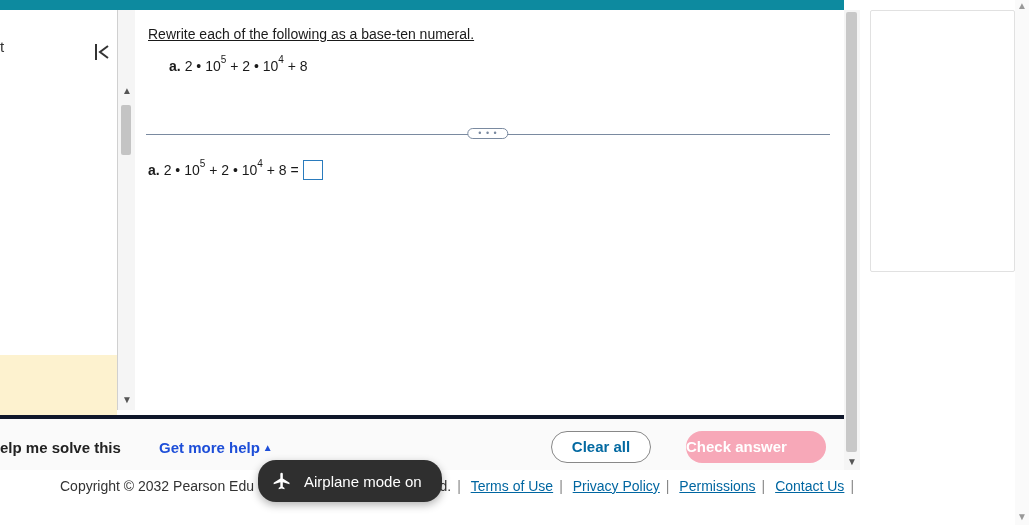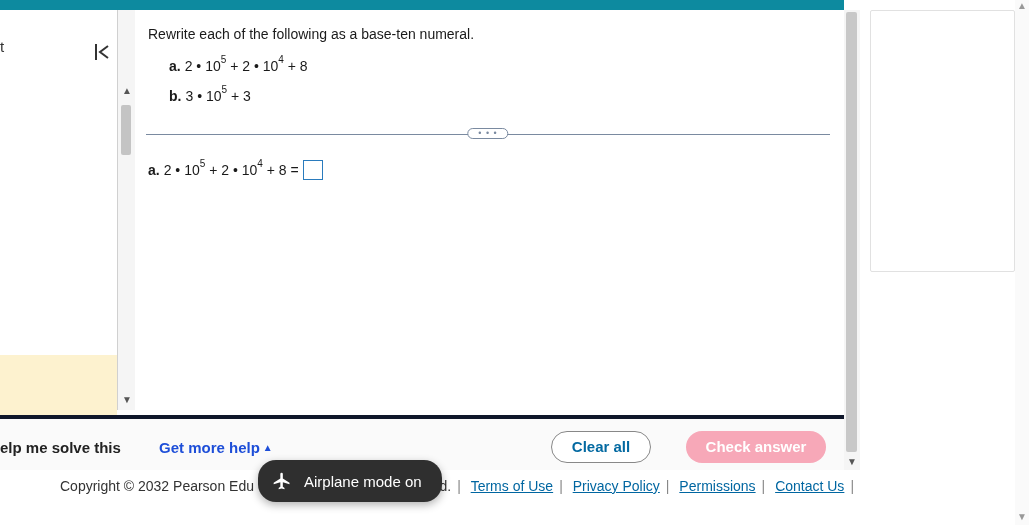--- a/index.html
+++ b/index.html
@@ -11,40 +11,40 @@
   .collapse-btn svg { width: 24px; height: 24px; }
   .yellow-block { position: absolute; left: 0; top: 345px; width: 117px; height: 65px; background: #fdf2cf; }
 
   .scroll-col { position: absolute; left: 117px; top: 10px; width: 18px; height: 400px; border-left: 1px solid #d0d0d0; background: #f5f5f5; }
   .scroll-up { position:absolute; left:0; top:75px; width:18px; height:14px; font-size:10px; color:#555; text-align:center; cursor:pointer; }
   .scroll-thumb { position:absolute; left:3px; top:95px; width:10px; height:50px; background:#c4c4c4; border-radius:2px; cursor:pointer; }
   .scroll-down { position:absolute; left:0; bottom:2px; width:18px; height:14px; font-size:10px; color:#555; text-align:center; cursor:pointer; }
 
   .main-area { position: absolute; left: 135px; top: 10px; width: 709px; height: 400px; background: #fff; }
 
-  .instr { position: absolute; left: 13px; top: 16px; font-size: 14px; color: #1a1a1a; }
+  .instr { position: absolute; left: 13px; top: 16px; font-size: 14px; color: #1a1a1a; text-decoration: underline; }
 
   .problems { position: absolute; left: 34px; top: 42px; font-size: 14px; color: #1a1a1a; line-height: 28px; }
   .expr { white-space: nowrap; }
   .sup { font-size: 10px; position: relative; top: -8px; }
   .lbl { font-weight: bold; margin-right: 4px; }
 
   .divider { position: absolute; left: 11px; top: 118px; width: 684px; height: 12px; }
   .divider .line { position:absolute; left:0; top:6px; width:100%; height:1px; background:#7a8aa0; }
   .divider .bubble { position:absolute; left:50%; top:0; transform:translateX(-50%); height:11px; padding:0 10px; border:1px solid #7a8aa0; border-radius:7px; background:#fff; color:#7a8aa0; font-size:9px; letter-spacing:1px; line-height:9px; cursor:pointer; }
 
   .qline { position: absolute; left: 13px; top: 150px; font-size: 14px; color:#1a1a1a; display:flex; align-items:center; gap:4px; }
   .answer-box { width:20px; height:20px; border:1px solid #2a7bbd; background:#fff; display:inline-block; }
 
   .footer-bar { position: absolute; left: 0; top: 415px; width: 844px; height: 55px; background: #fafafa; border-top: 4px solid #0f172a; }
   .help-solve { position:absolute; left:0; top:20px; font-size:15px; font-weight:bold; color:#222; cursor:pointer; }
   .more-help { position:absolute; left:159px; top:20px; font-size:15px; font-weight:bold; color:#1d4ed8; cursor:pointer; }
   .more-help .caret { font-size:10px; position:relative; top:-2px; margin-left:3px; }
   .clear-btn { position:absolute; left:551px; top:12px; width:100px; height:32px; border:1.5px solid #888; border-radius:16px; background:#fff; color:#0369a1; font-size:15px; font-weight:bold; text-align:center; line-height:29px; cursor:pointer; }
-  .check-btn { position:absolute; left:686px; top:12px; width:140px; height:32px; border:none; border-radius:16px; background:#f7a8b8; color:#fff; font-size:15px; font-weight:bold; text-align:center; line-height:32px; cursor:pointer; }
+  .check-btn { position:absolute; left:686px; top:12px; width:140px; height:32px; border:none; border-radius:16px; background:#f7a8b8; color:#fff; font-size:15px; font-weight:bold; line-height:32px; cursor:pointer; }
 
   .right-scroll { position:absolute; left:844px; top:10px; width:16px; height:460px; background:#f5f5f5; }
   .right-scroll .th { position:absolute; left:2px; top:2px; width:11px; height:440px; background:#c8c8c8; border-radius:2px; cursor:pointer; }
   .right-scroll .dn { position:absolute; left:0; bottom:0; width:16px; height:14px; font-size:10px; text-align:center; color:#555; cursor:pointer; }
 
   .copyright { position:absolute; left:60px; top:478px; width:800px; font-size:14px; color:#333; }
   .copyright a { color:#0066a1; text-decoration:underline; margin:0 4px; cursor:pointer; }
   .copyright .sep { color:#888; margin:0 2px; }
 
   .far-panel { position:absolute; left:860px; top:0; width:169px; height:525px; }
@@ -80,23 +80,20 @@
   <div class="scroll-thumb"></div>
   <div class="scroll-down">▼</div>
 </div>
 
 <div class="main-area">
   <div class="instr">Rewrite each of the following as a base-ten numeral.</div>
 
   <div class="problems">
     <div class="expr">
       <span class="lbl">a.</span><span>2 • 10</span><span class="sup">5</span><span> + 2 • 10</span><span class="sup">4</span><span> + 8</span>
-    </div>
-    <div class="expr">
-      <span class="lbl">b.</span><span>3 • 10</span><span class="sup">5</span><span> + 3</span>
     </div>
   </div>
 
   <div class="divider">
     <div class="line"></div>
     <div class="bubble">• • •</div>
   </div>
 
   <div class="qline">
     <span class="expr">

